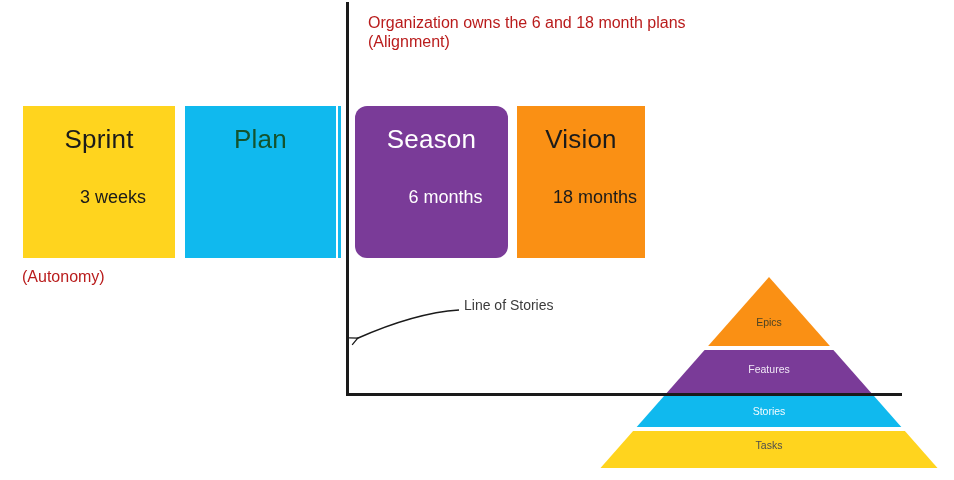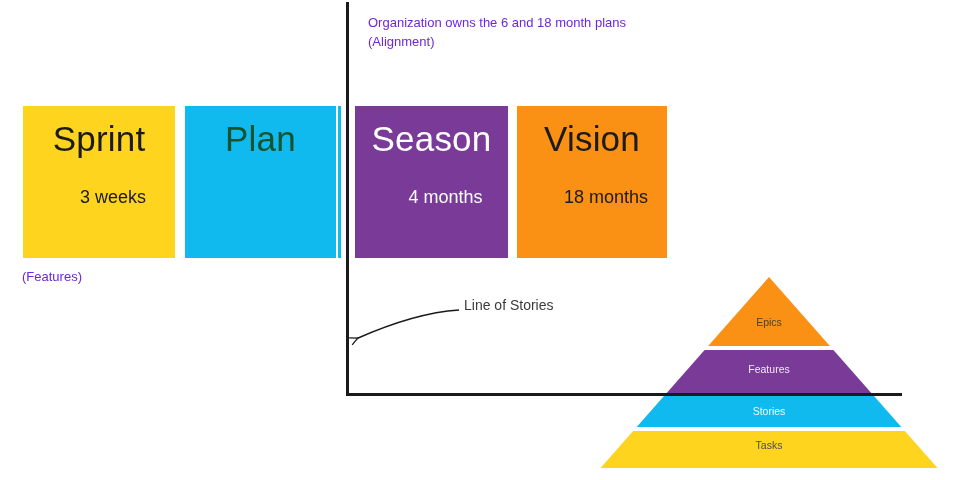--- a/index.html
+++ b/index.html
@@ -4,28 +4,28 @@
 <style>
   html,body{margin:0;padding:0;background:#fff;}
   #stage{
     position:relative;width:954px;height:480px;background:#ffffff;overflow:hidden;
     font-family:"Liberation Sans", sans-serif;
   }
   #diagram-svg{position:absolute;left:0;top:0;width:954px;height:480px;}
   .tbox{position:absolute;top:106px;height:152px;}
   .tbox .title{
     position:absolute;left:0;right:0;top:16px;height:34px;line-height:34px;
-    text-align:center;font-size:35px;letter-spacing:0.2px;
+    text-align:center;font-size:26px;letter-spacing:0.2px;
   }
   .tbox .subtitle{
     position:absolute;left:0;right:0;top:79px;height:24px;line-height:24px;
     text-align:center;font-size:18px;margin-left:28px;
   }
   .note{
-    position:absolute;font-size:13px;line-height:18.5px;color:#6d28d9;
+    position:absolute;font-size:16px;line-height:18.5px;color:#b91c1c;
     white-space:nowrap;
   }
   #line-of-autonomy-label{
     position:absolute;left:464px;top:297px;font-size:14px;line-height:16px;
     color:#3b3b3b;white-space:nowrap;
   }
   .edge-strip{position:absolute;top:106px;height:152px;width:3px;}
   .pyr-label{font-size:10.5px;}
 </style>
 </head>
@@ -55,39 +55,39 @@
     <text class="pyr-label" x="769" y="410.5" text-anchor="middle" dominant-baseline="central" fill="#f4fbfe">Stories</text>
     <text class="pyr-label" x="769" y="445" text-anchor="middle" dominant-baseline="central" fill="#4d4d4d">Tasks</text>
   </svg>
 
   <div class="note" style="left:368px;top:14px;">
     <div>Organization owns the 6 and 18 month plans</div>
     <div>(Alignment)</div>
   </div>
 
   <div class="note" style="left:22px;top:268px;">
-    <div>(Features)</div>
+    <div>(Autonomy)</div>
   </div>
 
   <div id="line-of-autonomy-label">Line of Stories</div>
 
   <div class="tbox" style="left: 23px; width: 152px; background-color: rgb(255, 212, 30); color: rgb(27, 27, 27);">
     <div class="title">Sprint</div>
     <div class="subtitle">3 weeks</div>
   </div>
 
   <div class="tbox" style="left: 185px; width: 151px; background-color: rgb(16, 185, 238); color: #14532d;">
     <div class="title">Plan</div>
   </div>
 
   <div class="edge-strip" style="left: 338px; background-color: rgb(16, 185, 238);"></div>
 
-  <div class="tbox" style="left: 355px; width: 153px; background-color: rgb(122, 59, 152); color: rgb(255, 255, 255);">
+  <div class="tbox" style="left: 355px; width: 153px; background-color: rgb(122, 59, 152); color: rgb(255, 255, 255); border-radius: 12px;">
     <div class="title">Season</div>
-    <div class="subtitle">4 months</div>
+    <div class="subtitle">6 months</div>
   </div>
 
-  <div class="tbox" style="left: 517px; width: 150px; background-color: rgb(250, 144, 20); color: rgb(27, 27, 27);">
+  <div class="tbox" style="left: 517px; width: 128px; background-color: rgb(250, 144, 20); color: rgb(27, 27, 27);">
     <div class="title">Vision</div>
     <div class="subtitle">18 months</div>
   </div>
 
 </div>
 
 </body></html>

